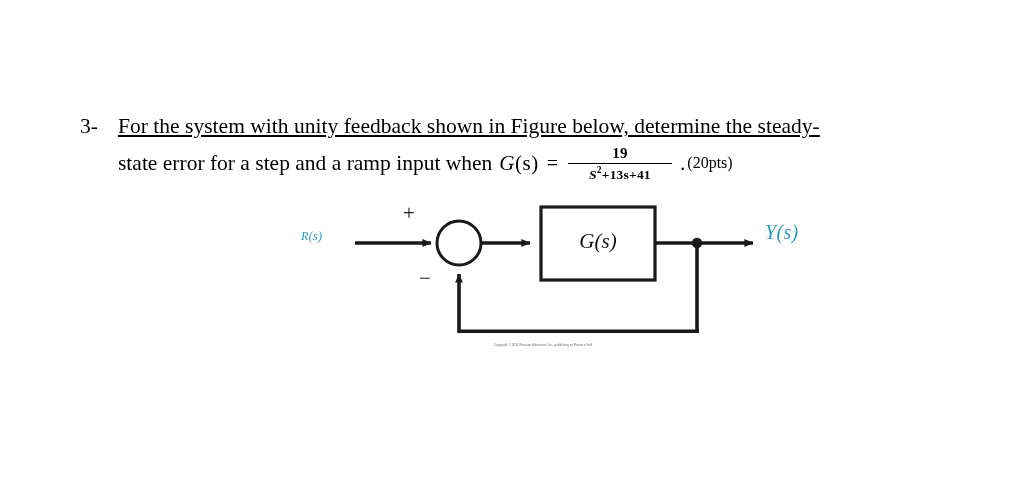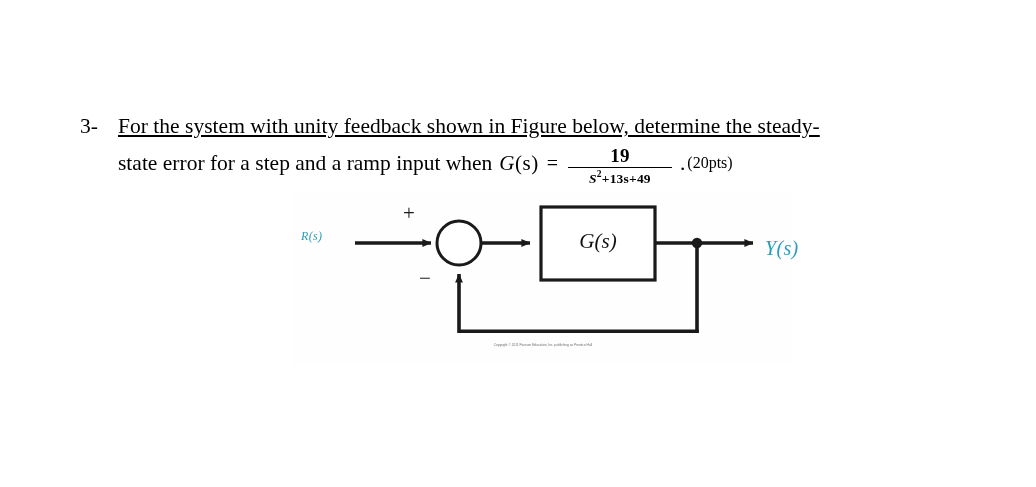--- a/index.html
+++ b/index.html
@@ -77,21 +77,21 @@
     align-items: center;
     vertical-align: middle;
     font-size: 13.5px;
     line-height: 1.12;
     margin: 0 3px;
     position: relative;
     top: 0px;
   }
   .fraction .numer {
     font-weight: bold;
-    font-size: 19px;
+    font-size: 15px;
     padding-bottom: 1px;
     letter-spacing: 0.2px;
   }
   .fraction .rule {
     width: 100%;
     min-width: 104px;
     border-top: 1.6px solid #000;
   }
   .fraction .denom {
     font-weight: bold;
@@ -156,21 +156,21 @@
     <span class="prob-text-2">
       <span>state error for a step and a ramp input when</span>
 
       <span class="math-gs"><span>G</span><span class="paren">(s)</span></span>
 
       <span class="math-eq">=</span>
 
       <span class="fraction">
         <span class="numer">19</span>
         <span class="rule"></span>
-        <span class="denom"><span class="var">S</span><sup>2</sup><span>+13s+49</span></span>
+        <span class="denom"><span class="var">S</span><sup>2</sup><span>+13s+41</span></span>
       </span>
 
       <span class="after-frac">.</span>
       <span class="pts">(20pts)</span>
     </span>
   </div>
 </div>
 
 <div class="figure">
   <svg width="500" height="152" viewBox="0 0 500 152">
@@ -199,21 +199,21 @@
 
     <line x1="405.8" y1="138.3" x2="166" y2="138.3" stroke="#1a1a1a" stroke-width="3.6"></line>
 
     <line x1="166" y1="140" x2="166" y2="81" stroke="#1a1a1a" stroke-width="3.6" marker-end="url(#arrowUp)"></line>
   </svg>
 
   <div style="position:absolute; left:8px; top:36px; font-style:italic;
               font-size:12px; color:#2a9cbb; font-family:'Liberation Serif',serif;
               letter-spacing:0.3px;">R(s)</div>
 
-  <div style="position:absolute; left:472px; top:44px; font-style:italic;
+  <div style="position:absolute; left:472px; top:28px; font-style:italic;
               font-size:20px; color:#2a9cbb; font-family:'Liberation Serif',serif;
               letter-spacing:0.3px;">Y(s)</div>
 
   <div style="position:absolute; left:248px; top:36px; width:114px;
               text-align:center; font-style:italic; font-size:21px;
               color:#111; font-family:'Liberation Serif',serif;">G(s)</div>
 
   <div style="position:absolute; left:110px; top:8px; font-size:21px;
               color:#1a1a1a; font-family:'Liberation Serif',serif;">+</div>
 

